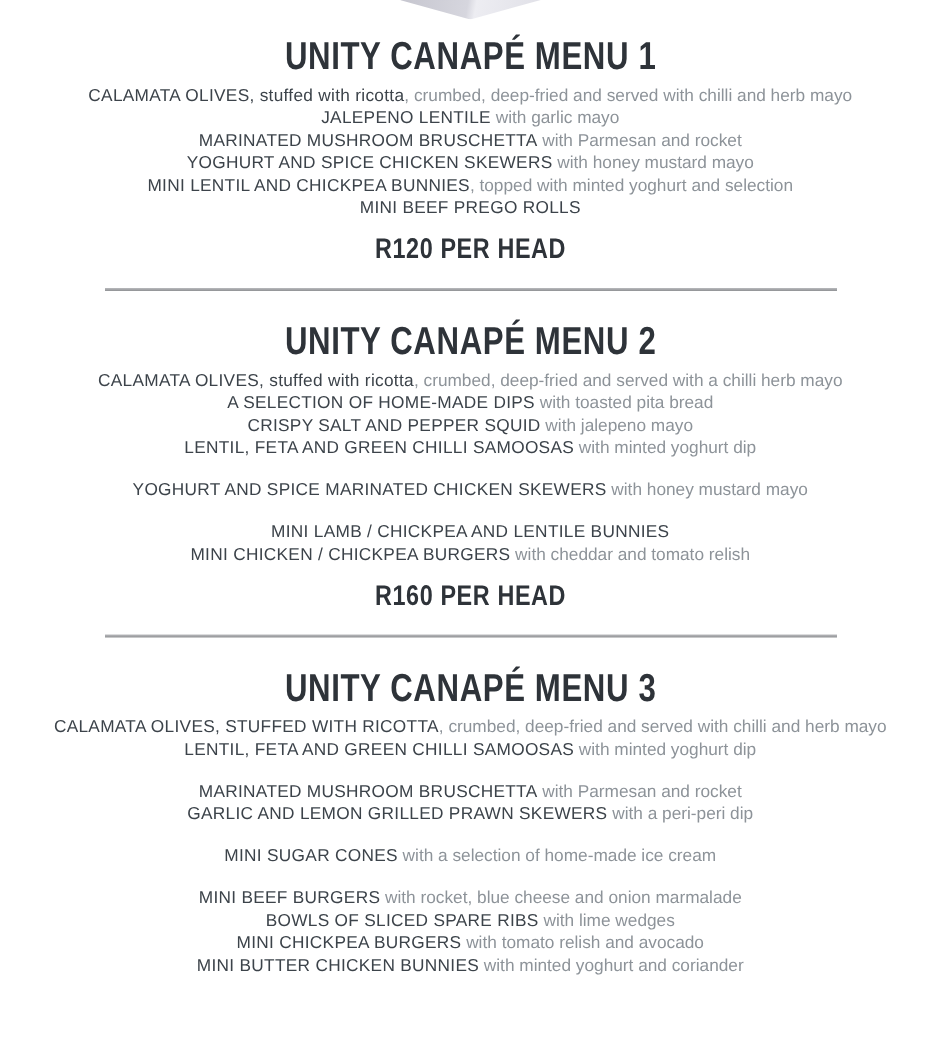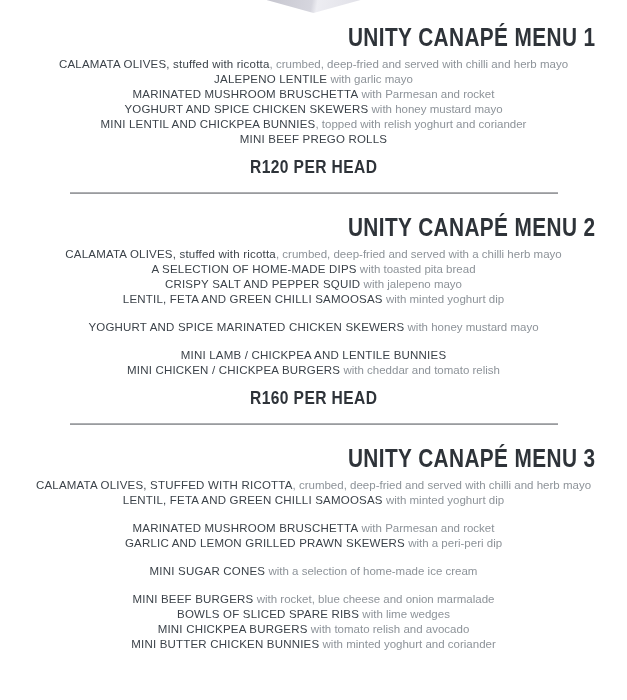--- a/index.html
+++ b/index.html
@@ -30,21 +30,21 @@
     display: inline-block;
     margin: 0;
     font-size: 26px;
     line-height: 24px;
     font-weight: 700;
     letter-spacing: 0.5px;
     color: #2e3339;
     transform: scaleX(0.80);
     white-space: nowrap;
   }
-  .title-row { margin-top: 12px; height: 24px; text-align: right; }
+  .title-row { margin-top: 12px; height: 24px; }
   .sec2 .title-row, .sec3 .title-row { margin-top: 21px; }
   .items { margin-top: 8px; }
   .group { margin-top: 0; }
   .group + .group { margin-top: 13px; }
   .item {
     font-size: 11.5px;
     line-height: 15px;
     color: #8d9399;
     white-space: nowrap;
   }
@@ -83,21 +83,21 @@
   <section class="sec1">
     <div class="title-row">
       <h1 class="menu-title">UNITY CANAPÉ MENU 1</h1>
     </div>
     <div class="items">
       <div class="group">
         <div class="item"><span class="b">CALAMATA OLIVES, stuffed with ricotta</span><span class="r">, crumbed, deep-fried and served with chilli and herb mayo</span></div>
         <div class="item"><span class="b">JALEPENO LENTILE</span><span class="r"> with garlic mayo</span></div>
         <div class="item"><span class="b">MARINATED MUSHROOM BRUSCHETTA</span><span class="r"> with Parmesan and rocket</span></div>
         <div class="item"><span class="b">YOGHURT AND SPICE CHICKEN SKEWERS</span><span class="r"> with honey mustard mayo</span></div>
-        <div class="item"><span class="b">MINI LENTIL AND CHICKPEA BUNNIES</span><span class="r">, topped with relish yoghurt and coriander</span></div>
+        <div class="item"><span class="b">MINI LENTIL AND CHICKPEA BUNNIES</span><span class="r">, topped with minted yoghurt and selection</span></div>
         <div class="item"><span class="b">MINI BEEF PREGO ROLLS</span><span class="r"></span></div>
       </div>
     </div>
     <div class="price-row">
       <div class="price">R120 PER HEAD</div>
     </div>
   </section>
 
   <hr class="divider">
 

